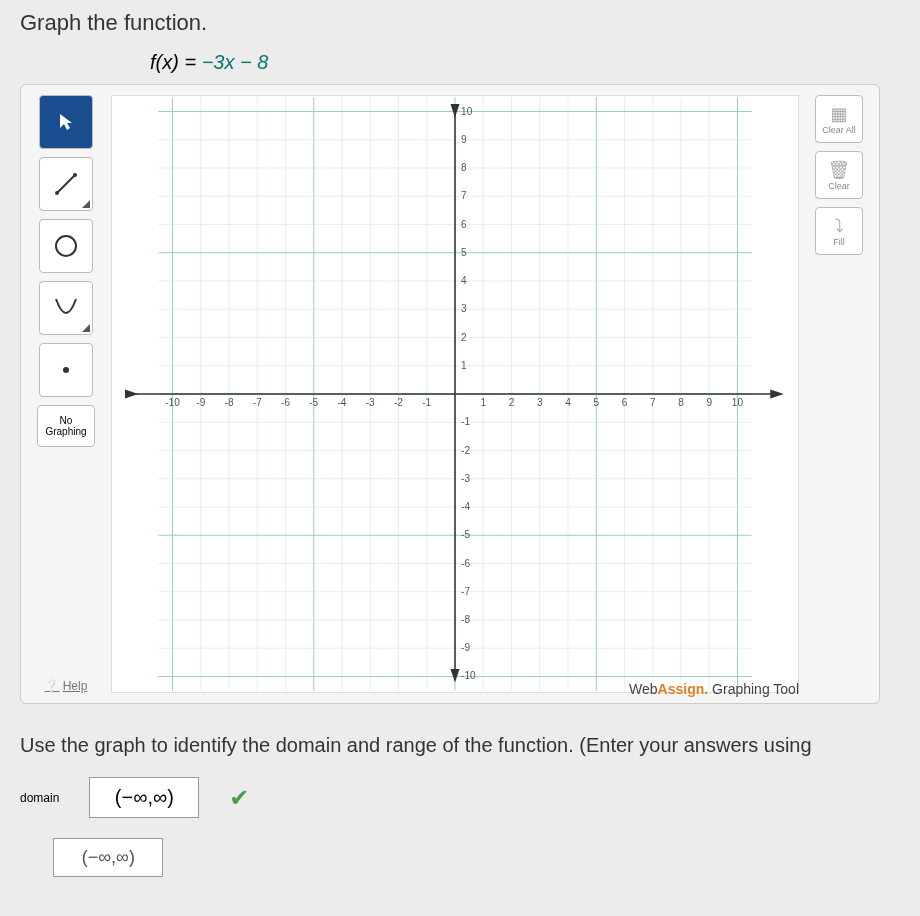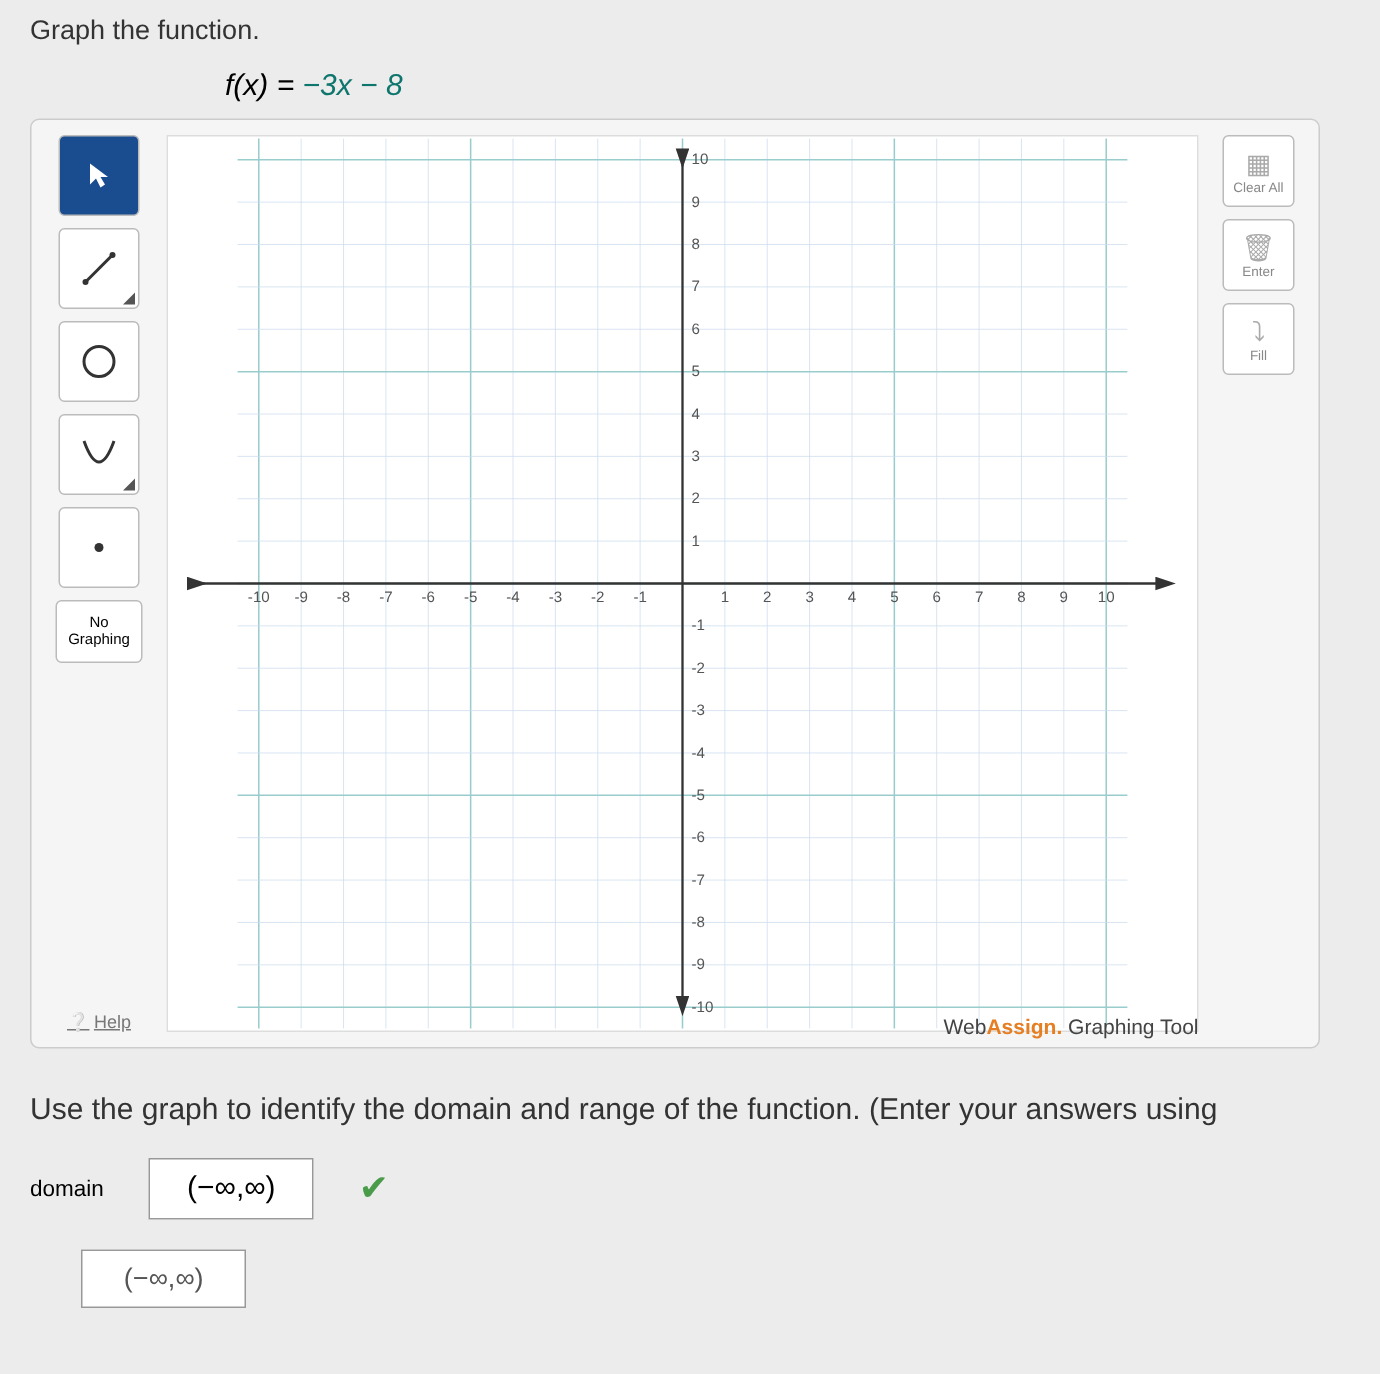--- a/index.html
+++ b/index.html
@@ -3,21 +3,21 @@
 <meta charset="utf-8">
 <style>
 * { box-sizing: border-box; margin: 0; padding: 0; }
 body {
   font-family: Arial, Helvetica, sans-serif;
   background: #ececec;
   padding: 10px 0 10px 20px;
   width: 920px;
 }
 .question-text {
-  font-size: 18px;
+  font-size: 22px;
   color: #333;
   margin-bottom: 15px;
 }
 .function-eq {
   font-size: 20px;
   font-style: italic;
   margin-left: 130px;
   margin-bottom: 10px;
 }
 .function-eq .neg { color: #0f766e; }
@@ -130,21 +130,21 @@
   margin-top: 30px;
   font-size: 20px;
   color: #333;
 }
 .answer-row {
   display: flex;
   align-items: center;
   gap: 30px;
   margin-top: 20px;
 }
-.answer-label { font-size: 15px; }
+.answer-label { font-size: 12px; }
 .answer-box {
   border: 1px solid #999;
   padding: 8px 16px;
   font-size: 20px;
   min-width: 110px;
   text-align: center;
   background: #fff;
 }
 .check {
   color: #4a9c4a;
@@ -302,21 +302,21 @@
     </svg>
   </div>
 
   <div class="toolbar-right">
     <div class="right-btn">
       <span class="icon-box">▦</span>
       <span>Clear All</span>
     </div>
     <div class="right-btn">
       <span class="icon-box">🗑</span>
-      <span>Enter</span>
+      <span>Clear</span>
     </div>
     <div class="right-btn">
       <span class="icon-box">⤵</span>
       <span>Fill</span>
     </div>
   </div>
 
   <div class="footer-brand">
     <span>Web</span><b>Assign.</b><span> Graphing Tool</span>
   </div>

